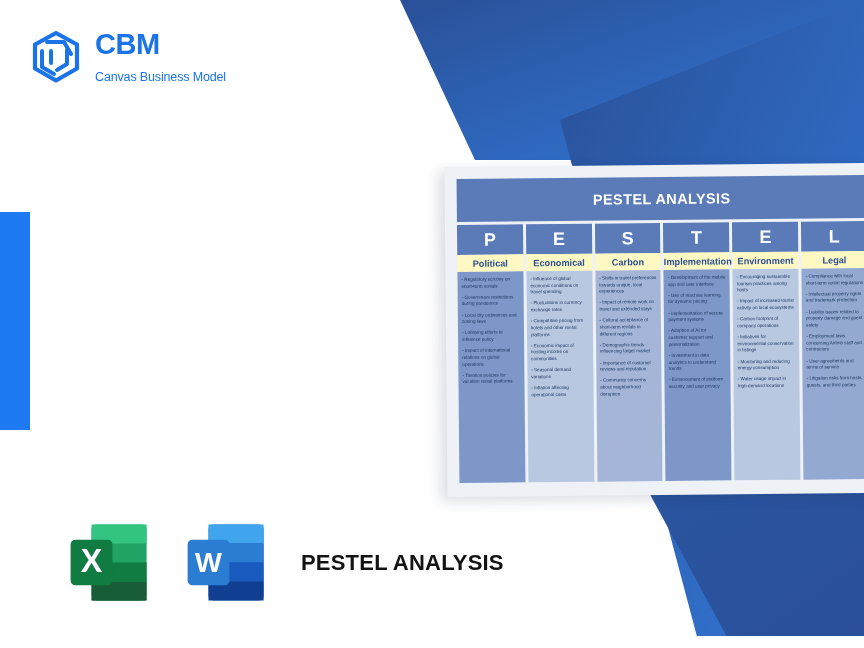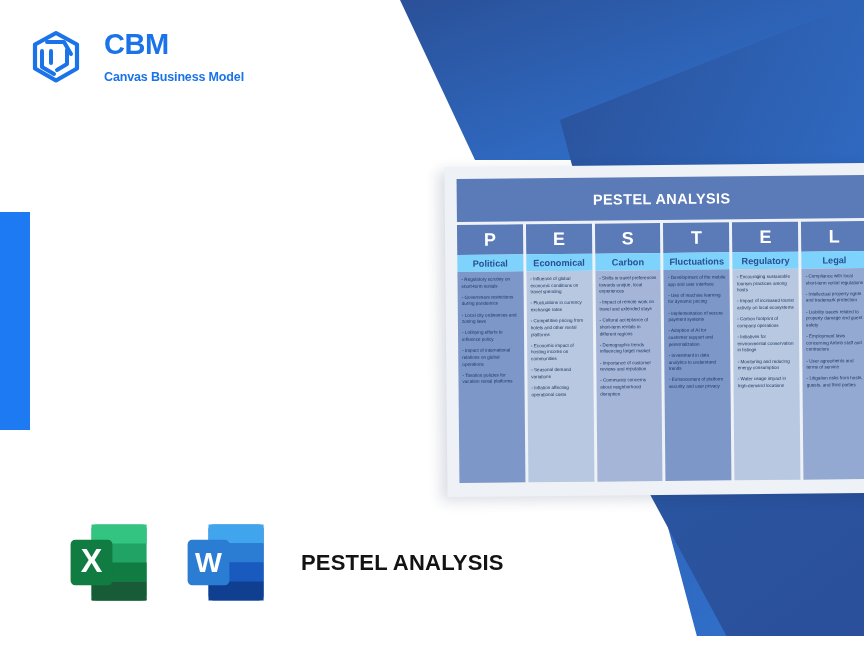--- a/index.html
+++ b/index.html
@@ -32,21 +32,21 @@
     height: 648px;
   }
 
   
   .logo-block {
     position: absolute;
     left: 30px;
     top: 30px;
     display: flex;
     align-items: center;
-    gap: 22px;
+    gap: 13px;
   }
   .logo-mark {
     width: 52px;
     height: 54px;
     flex: 0 0 auto;
   }
   .logo-text {
     display: flex;
     flex-direction: column;
     justify-content: center;
@@ -54,21 +54,21 @@
   }
   .logo-title {
     font-size: 29px;
     font-weight: bold;
     color: #1a73e8;
     letter-spacing: -0.5px;
     line-height: 1;
   }
   .logo-sub {
     font-size: 12.5px;
-    font-weight: bold;
+    font-weight: normal;
     color: #1a73e8;
     margin-top: 12px;
     letter-spacing: -0.15px;
   }
 
   
   .accent-bar {
     position: absolute;
     left: 0;
     top: 212px;
@@ -160,21 +160,21 @@
   }
   .pcol-letter {
     background: #5a7ab8;
     color: #ffffff;
     font-size: 18px;
     font-weight: bold;
     text-align: center;
     padding: 5px 0 4px;
   }
   .pcol-name {
-    background: #7dd3fc;
+    background: #fef9c3;
     color: #2b4f91;
     font-size: 9.2px;
     font-weight: bold;
     text-align: center;
     padding: 4px 0 3px;
   }
   .pcol-body {
     flex: 1 1 auto;
     padding: 5px 4px 4px 4px;
     box-sizing: border-box;
@@ -301,34 +301,34 @@
             <div class="pitem">- Impact of remote work on travel and extended stays</div>
             <div class="pitem">- Cultural acceptance of short-term rentals in different regions</div>
             <div class="pitem">- Demographic trends influencing target market</div>
             <div class="pitem">- Importance of customer reviews and reputation</div>
             <div class="pitem">- Community concerns about neighborhood disruption</div>
           </div>
         </div>
 
         <div class="pcol tint-a">
           <div class="pcol-letter">T</div>
-          <div class="pcol-name">Fluctuations</div>
+          <div class="pcol-name">Implementation</div>
           <div class="pcol-body">
             <div class="pitem">- Development of the mobile app and user interface</div>
             <div class="pitem">- Use of machine learning for dynamic pricing</div>
             <div class="pitem">- Implementation of secure payment systems</div>
             <div class="pitem">- Adoption of AI for customer support and personalization</div>
             <div class="pitem">- Investment in data analytics to understand trends</div>
             <div class="pitem">- Enhancement of platform security and user privacy</div>
           </div>
         </div>
 
         <div class="pcol tint-b">
           <div class="pcol-letter">E</div>
-          <div class="pcol-name">Regulatory</div>
+          <div class="pcol-name">Environment</div>
           <div class="pcol-body">
             <div class="pitem">- Encouraging sustainable tourism practices among hosts</div>
             <div class="pitem">- Impact of increased tourist activity on local ecosystems</div>
             <div class="pitem">- Carbon footprint of company operations</div>
             <div class="pitem">- Initiatives for environmental conservation in listings</div>
             <div class="pitem">- Monitoring and reducing energy consumption</div>
             <div class="pitem">- Water usage impact in high-demand locations</div>
           </div>
         </div>
 

